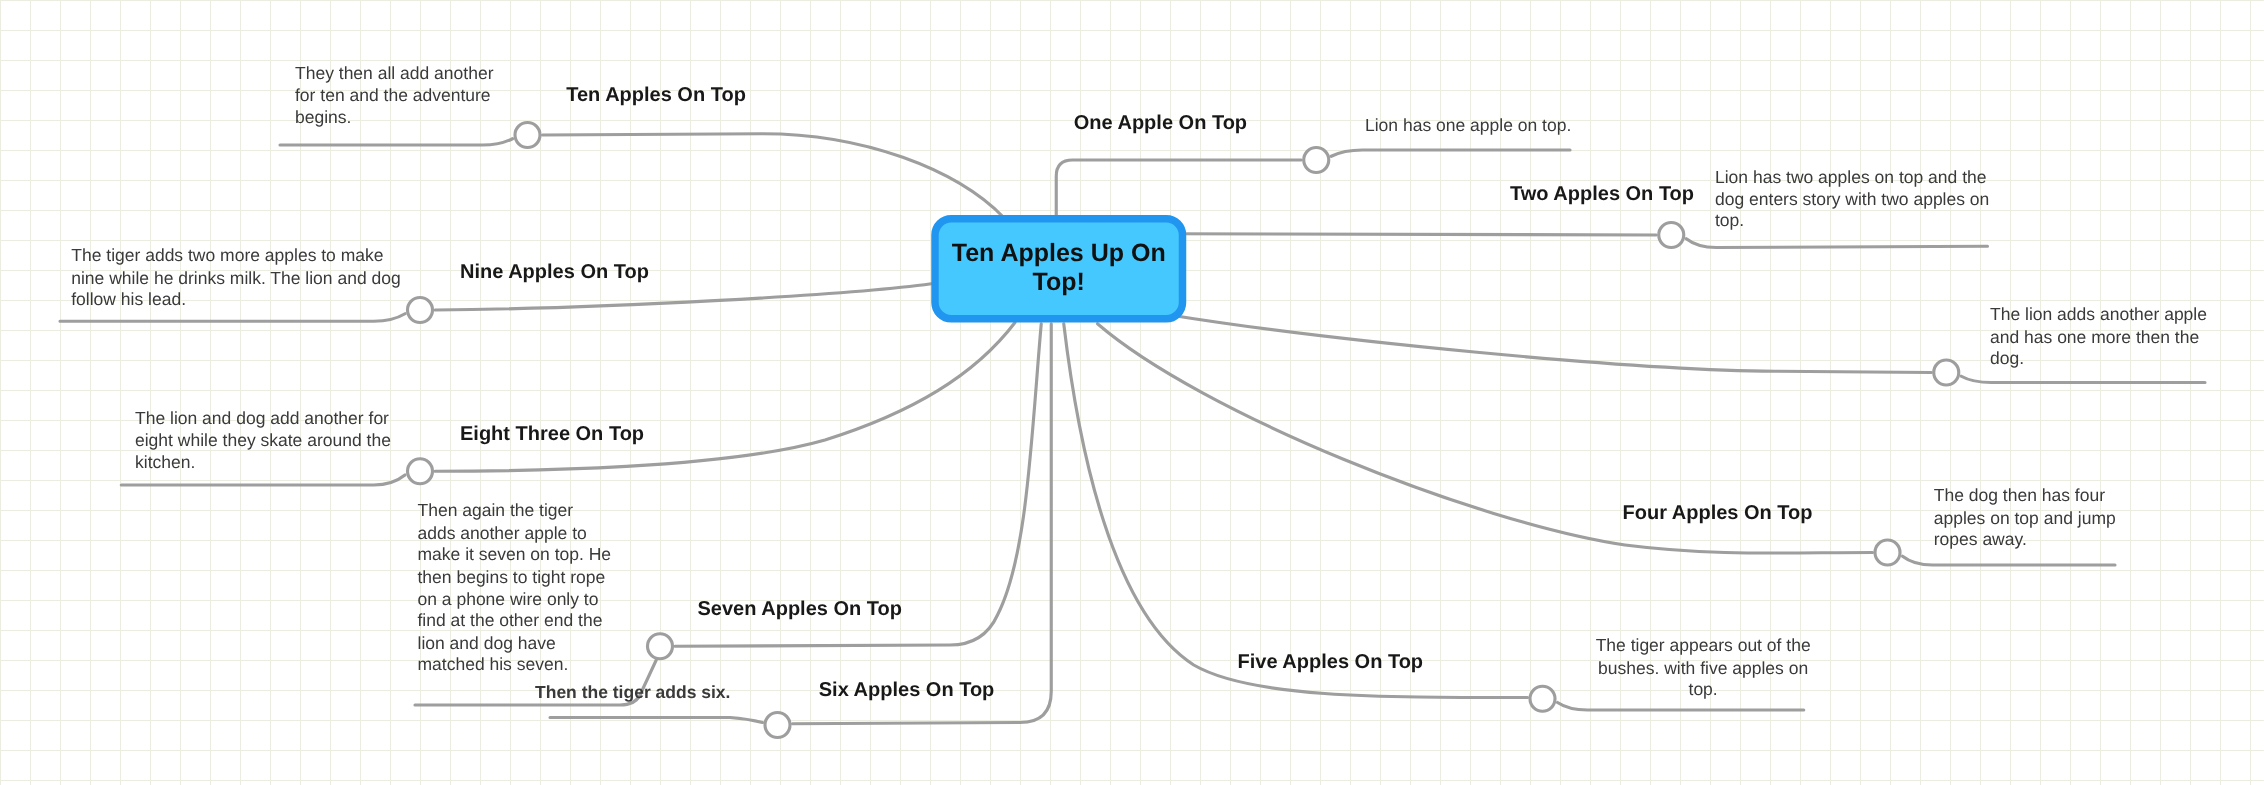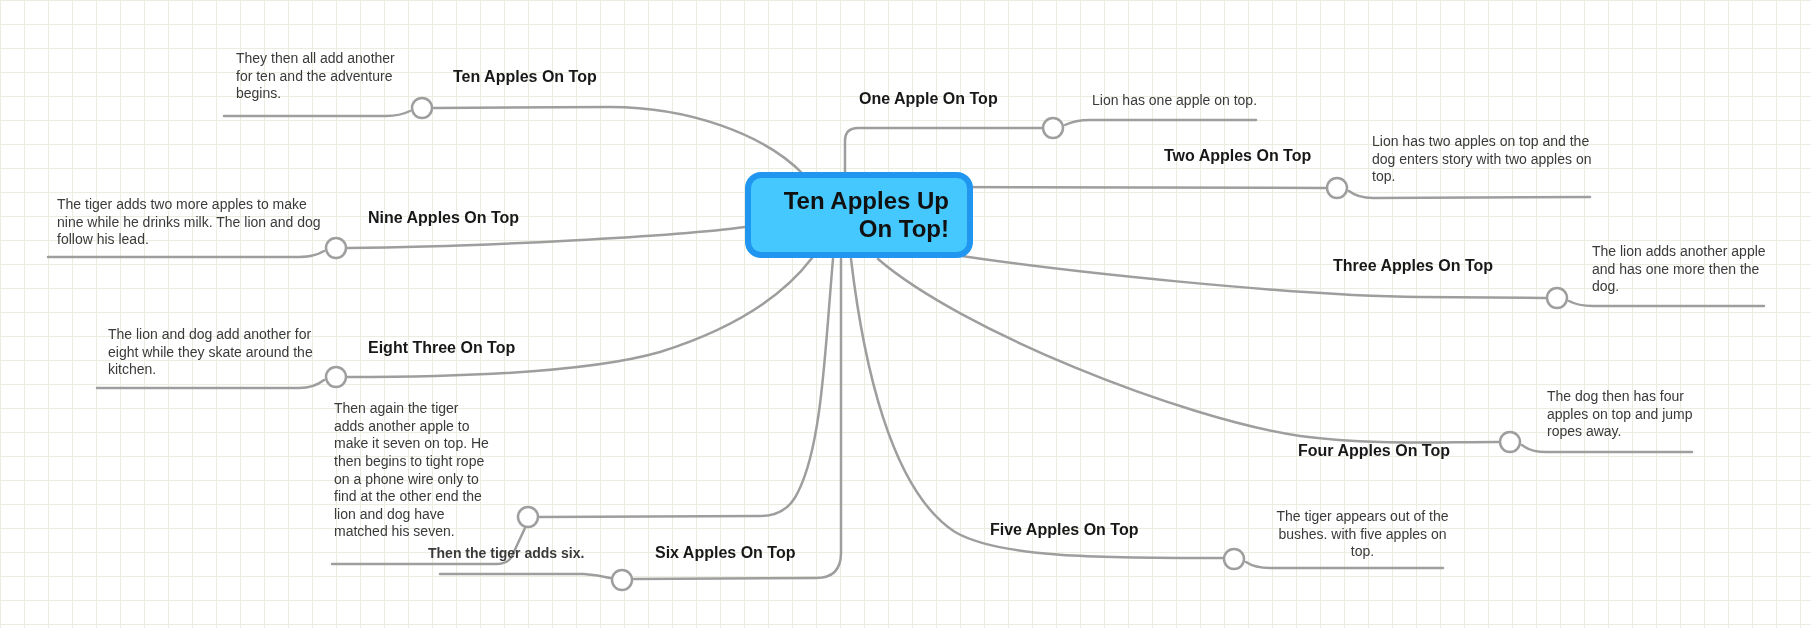--- a/index.html
+++ b/index.html
@@ -15,23 +15,23 @@
       linear-gradient(to right, #eaeddf 1px, transparent 1px),
       linear-gradient(to bottom, #eaeddf 1px, transparent 1px);
     background-size: 24px 24px;
   }
   svg.links { position: absolute; left: 0; top: 0; width: 1811px; height: 628px; }
   svg.links path { fill: none; stroke: #9e9e9e; stroke-width: 2.5; stroke-linecap: round; }
   svg.links circle { fill: #ffffff; stroke: #9e9e9e; stroke-width: 2.5; }
   .root-node {
     position: absolute; left: 745px; top: 172px; width: 180px; height: 74px;
     background: #45c8fd; border: 6px solid #2196f0; border-radius: 16px;
-    display: flex; align-items: center; justify-content: center; text-align: right;
-    font-size: 24px; font-weight: bold; color: #111; line-height: 1.15;
-    padding: 0 18px; box-sizing: content-box; cursor: pointer;
+    display: flex; align-items: center; justify-content: center; text-align: center;
+    font-size: 20px; font-weight: bold; color: #111; line-height: 1.15;
+    padding: 0 6px; box-sizing: content-box; cursor: pointer;
   }
   .blabel {
     position: absolute; white-space: nowrap;
     font-size: 16px; font-weight: bold; color: #181818; cursor: pointer;
   }
   .bnote {
     position: absolute; font-size: 14px; color: #3a3a3a; line-height: 1.26; cursor: pointer;
   }
   .nowrap { white-space: nowrap; }
 </style>
@@ -72,25 +72,25 @@
     <circle cx="622" cy="580" r="10"></circle>
     <circle cx="528" cy="517" r="10"></circle>
     <circle cx="336" cy="377" r="10"></circle>
     <circle cx="336" cy="248" r="10"></circle>
     <circle cx="422" cy="108" r="10"></circle>
   </svg>
 
   <div class="root-node">Ten Apples Up On Top!</div>
 
   <div class="blabel" style="left:859px;  top:90px;">One Apple On Top</div>
-  <div class="blabel" style="left:1128px; top:147px;padding-left:36px;">Two Apples On Top</div>
-  <div class="blabel" style="left:1333px; top:257px;">Three Apples On Top</div>
-  <div class="blabel" style="left:1298px; top:402px;margin-top:40px;">Four Apples On Top</div>
+  <div class="blabel" style="left:1172px; top:147px;padding-left:36px;">Two Apples On Top</div>
+  <div class="blabel" style="left:1298px; top:402px;">Four Apples On Top</div>
   <div class="blabel" style="left:990px; top:521px;">Five Apples On Top</div>
   <div class="blabel" style="left:655px;  top:544px;">Six Apples On Top</div>
+  <div class="blabel" style="left:558px;  top:479px;">Seven Apples On Top</div>
   <div class="blabel" style="left:368px;  top:339px;">Eight Three On Top</div>
   <div class="blabel" style="left:368px;  top:209px;text-align:right;">Nine Apples On Top</div>
   <div class="blabel" style="left:453px;  top:68px;">Ten Apples On Top</div>
 
   <div class="bnote nowrap" style="left:1092px; top:92px;text-align:right;">Lion has one apple on top.</div>
   <div class="bnote" style="left:1592px; top:243px; width:185px;">The lion adds another apple and has one more then the dog.</div>
   <div class="bnote" style="left:1372px; top:133px; width:230px;">Lion has two apples on top and the dog enters story with two apples on top.</div>
   <div class="bnote" style="left:1547px; top:388px; width:160px;">The dog then has four apples on top and jump ropes away.</div>
   <div class="bnote" style="left:1270px; top:508px; width:185px;text-align:center;">The tiger appears out of the bushes. with five apples on top.</div>
   <div class="bnote nowrap" style="left:428px; top:545px;font-weight:bold;">Then the tiger adds six.</div>

